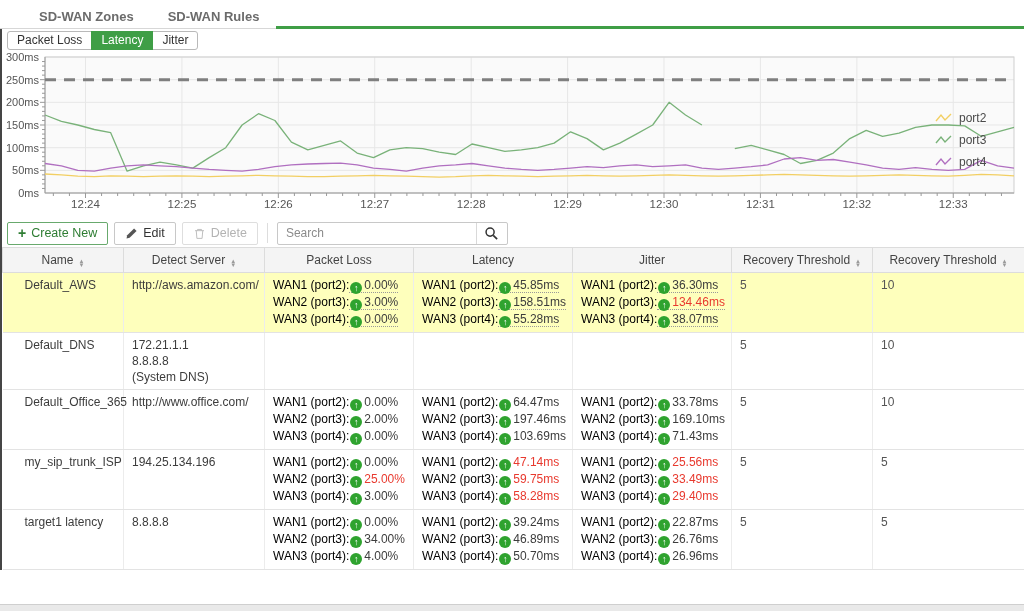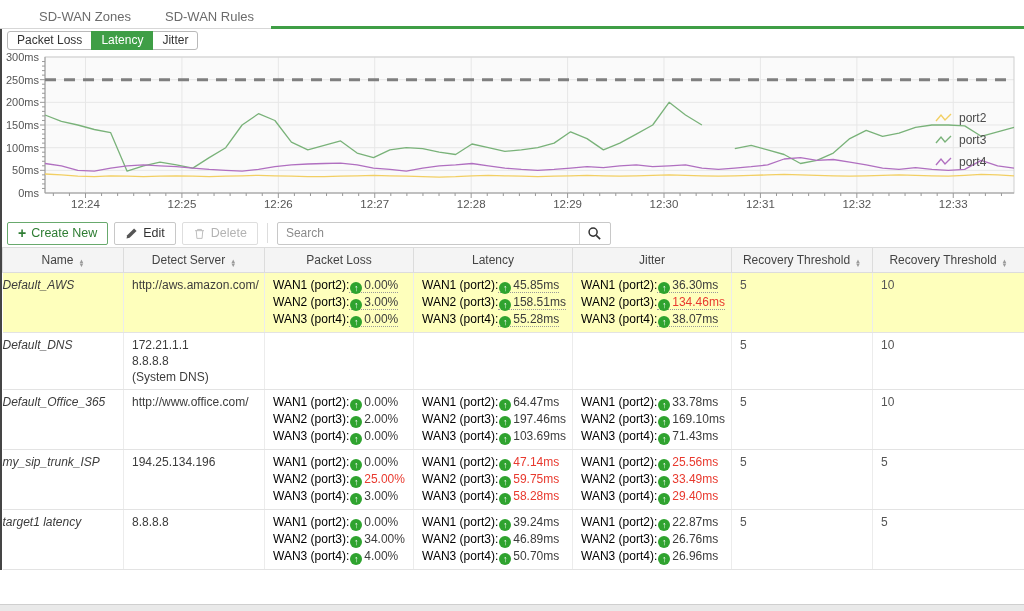--- a/index.html
+++ b/index.html
@@ -4,21 +4,21 @@
 <style>
   html,body{margin:0;padding:0;}
   body{
     width:1024px;height:611px;overflow:hidden;position:relative;
     background:#fff;color:#333;
     font-family:"Liberation Sans", sans-serif;font-size:12px;
   }
   
   .tabbar{display:flex;height:29px;align-items:stretch;background:#fff;padding-left:22px;position:relative;}
   .tabbar::before{content:'';position:absolute;left:0;right:0;bottom:0;height:1px;background:#d7d7d7;}
-  .tab{position:relative;display:flex;align-items:center;padding:16px 17px;font-size:13px;color:#6b6b6b;cursor:pointer;}
+  .tab{position:relative;display:flex;align-items:center;padding:16px 17px;font-size:13px;color:#6b6b6b;cursor:pointer;font-weight:bold;}
   .tab.active{color:#3a7d44;}
   .tab.active::after,.tabfill::after{content:'';position:absolute;left:0;right:0;bottom:0;height:3px;background:#3f9e46;z-index:2;}
   .tabfill{position:relative;flex:1;}
   
   .content{border-left:2px solid #454545;width:1022px;position:relative;}
   
   .subtabs{display:flex;height:22px;align-items:center;padding-left:5px;}
   .subtab{height:19px;box-sizing:border-box;display:flex;align-items:center;padding:0 9px;
     border:1px solid #b9b9b9;background:#fff;color:#333;margin-left:-1px;cursor:pointer;font-size:12px;}
   .subtab:first-child{border-radius:3px 0 0 3px;margin-left:0;}
@@ -27,32 +27,32 @@
   
   .chartwrap{height:168px;}
   
   .toolbar{display:flex;align-items:center;height:28px;padding-left:5px;gap:6px;}
   .btn{display:inline-flex;align-items:center;gap:5px;height:23px;box-sizing:border-box;padding:0 10px;
     border:1px solid #c8c8c8;background:#fff;border-radius:2px;font-size:12.5px;color:#333;cursor:pointer;}
   .btn.create{color:#2e7d33;border-color:#68a96d;}
   .btn.create .plus{font-weight:bold;font-size:14px;line-height:1;}
   .btn.disabled{color:#b3b3b3;border-color:#dedede;cursor:default;}
   .tb-divider{width:1px;height:20px;background:#ddd;margin:0 3px;}
-  .searchbox{display:flex;align-items:stretch;height:23px;box-sizing:border-box;width:334px;
+  .searchbox{display:flex;align-items:stretch;height:23px;box-sizing:border-box;width:231px;
     border:1px solid #c8c8c8;border-radius:2px;background:#fff;}
   .searchbox input{flex:1;border:0;outline:0;padding:0 8px;font-size:12px;color:#333;font-family:inherit;background:transparent;}
   .searchbox input::placeholder{color:#8b8b8b;}
   .search-btn{width:30px;display:flex;align-items:center;justify-content:center;border-left:1px solid #d9d9d9;cursor:pointer;}
   
   table{width:1022px;border-collapse:collapse;table-layout:fixed;}
   th{background:#f4f4f4;border:1px solid #dcdcdc;font-weight:400;color:#444;
      padding:5px 4px;font-size:12px;text-align:center;white-space:nowrap;}
   th .sort{display:inline-flex;flex-direction:column;font-size:6px;line-height:4px;color:#9a9a9a;margin-left:5px;vertical-align:1px;}
   td{border-right:1px solid #ececec;border-bottom:1px solid #e3e3e3;padding:4px 8px;vertical-align:top;line-height:16px;color:#3c3c3c;}
-  td:first-child{padding-left:0;font-style:italic;}
+  td:first-child{padding-left:22px;}
   tr.selected td{background:#feffbc;}
   .mline{white-space:nowrap;}
   .mlabel{color:#000000;}
   .mval{color:#3c3c3c;}
   .mval.alert{color:#e8392e;}
   .row-dotted .mval{border-bottom:1px dotted #999;}
   .up{display:inline-block;width:12px;height:12px;border-radius:6px;background:#2fa32f;color:#fff;
       font-size:9px;line-height:12px;text-align:center;margin:0 2px 0 1px;vertical-align:-2px;font-weight:bold;}
   .threshold{color:#555;}
   

